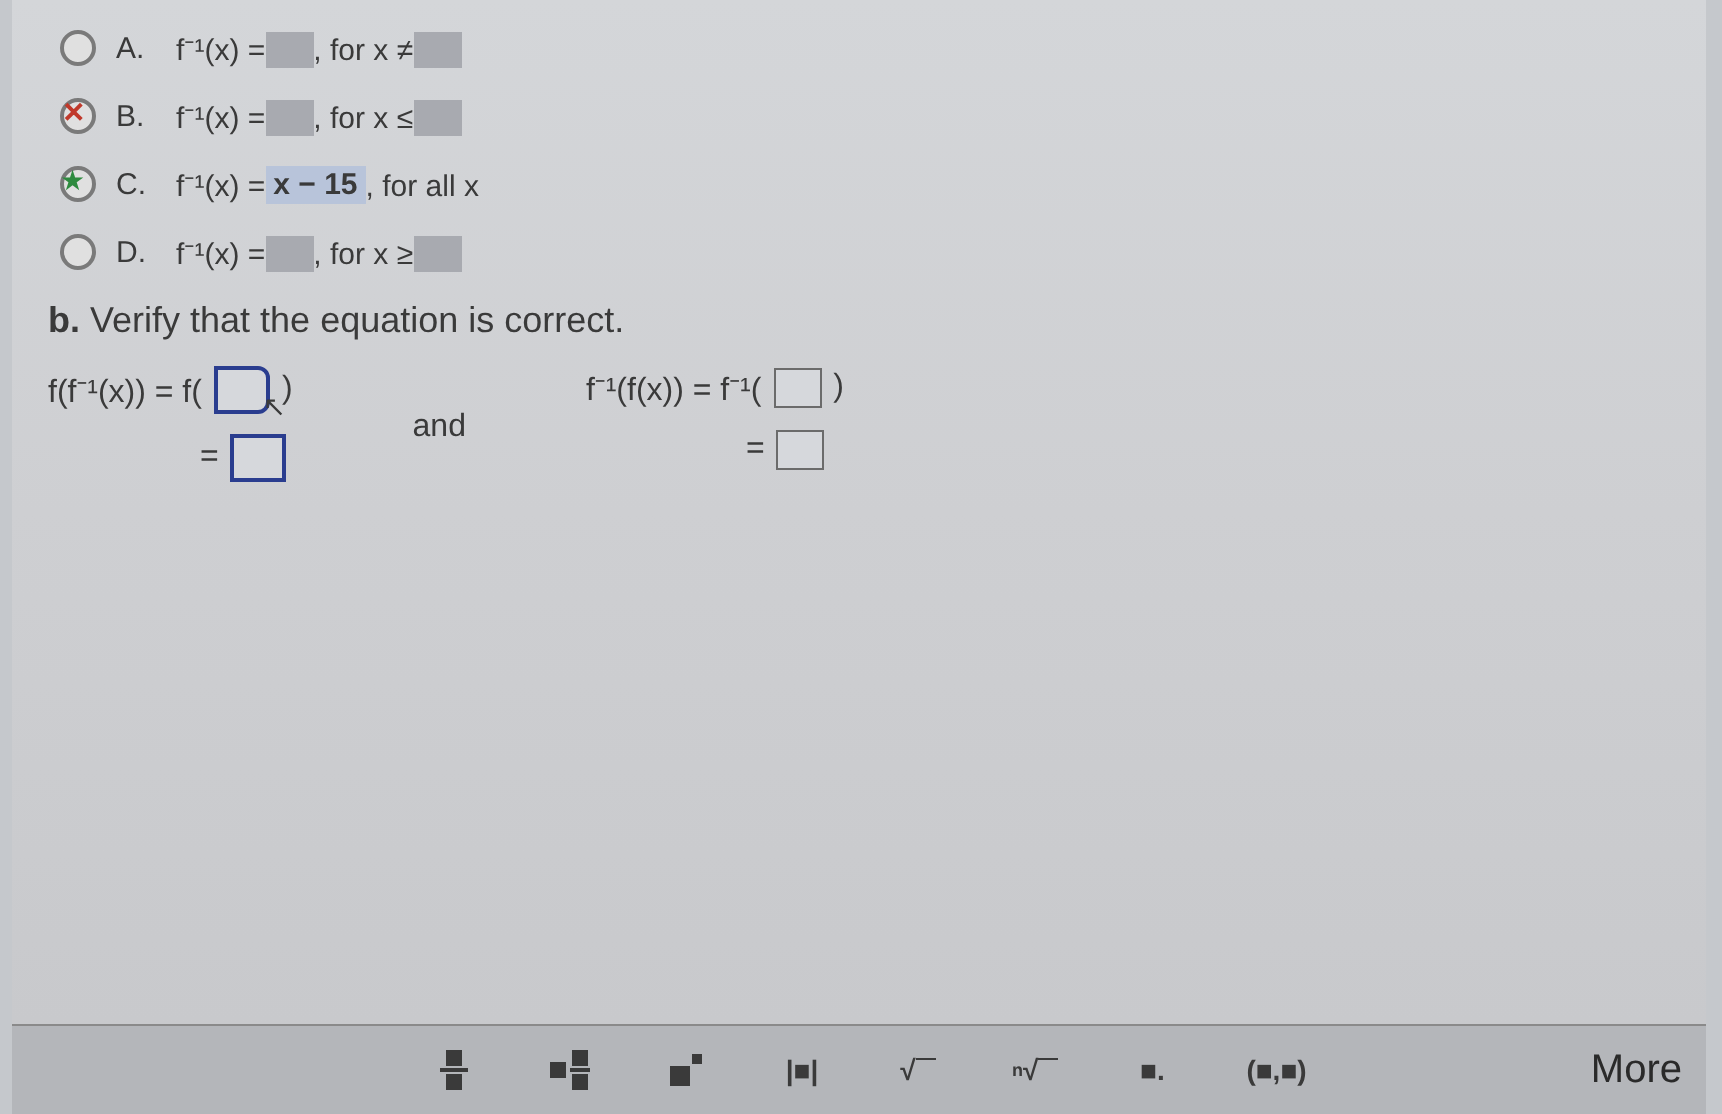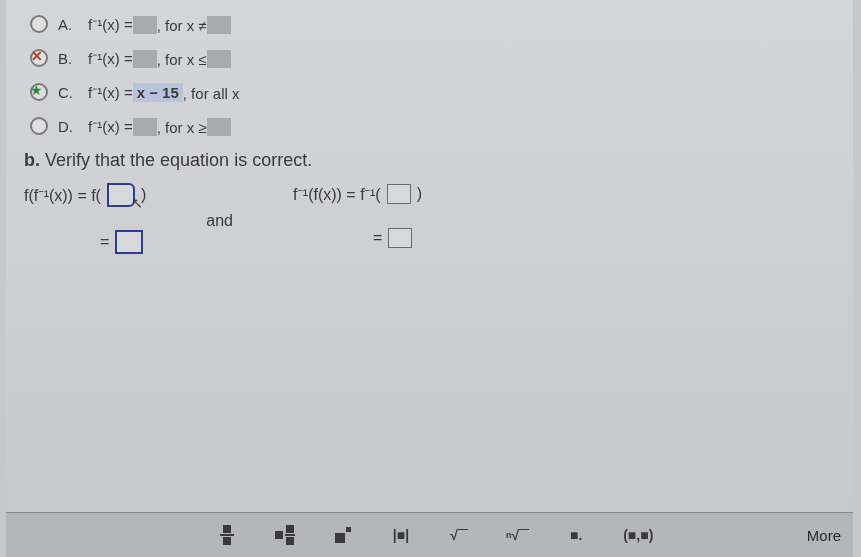--- a/index.html
+++ b/index.html
@@ -85,21 +85,21 @@
     margin-top: 8px;
     font-size: 18px;
   }
   .verify-row {
     display: flex;
     align-items: flex-start;
     gap: 60px;
     margin-top: 12px;
     font-size: 16px;
   }
-  .vcol { display: flex; flex-direction: column; gap: 23px; }
+  .vcol { display: flex; flex-direction: column; gap: 10px; }
   .vline { display: flex; align-items: center; gap: 6px; }
   .blue-box {
     display: inline-block;
     width: 24px;
     height: 20px;
     border: 2px solid #2a3d8f;
     background: #d6d8dc;
     position: relative;
   }
   .blue-box.rounded { border-radius: 0 6px 6px 0; }
@@ -140,21 +140,21 @@
     display: inline-flex; flex-direction: column; align-items: center;
   }
   .frac-icon .b { width: 8px; height: 8px; background: #3a3a3a; margin: 1px;}
   .frac-icon .line { width: 14px; height: 2px; background: #3a3a3a;}
   .mixed-icon { display: inline-flex; align-items: center; gap: 2px;}
   .mixed-icon .sq { width: 8px; height: 8px; background: #3a3a3a;}
   .exp-icon { position: relative; width: 16px; height: 16px;}
   .exp-icon .big { width: 10px; height: 10px; background: #3a3a3a; position: absolute; bottom: 0; left: 0;}
   .exp-icon .sm { width: 5px; height: 5px; background: #3a3a3a; position: absolute; top: 0; right: 0;}
   .abs-icon { font-weight: bold; }
-  .more { margin-left: auto; margin-right: 12px; font-size: 15px;}
+  .more { margin-left: auto; margin-right: 12px; font-size: 20px;}
 </style>
 </head>
 <body>
 
 <div class="page">
 
   <div class="choices">
     <div class="choice">
       <span class="radio"></span>
       <span class="clabel">A.</span>

